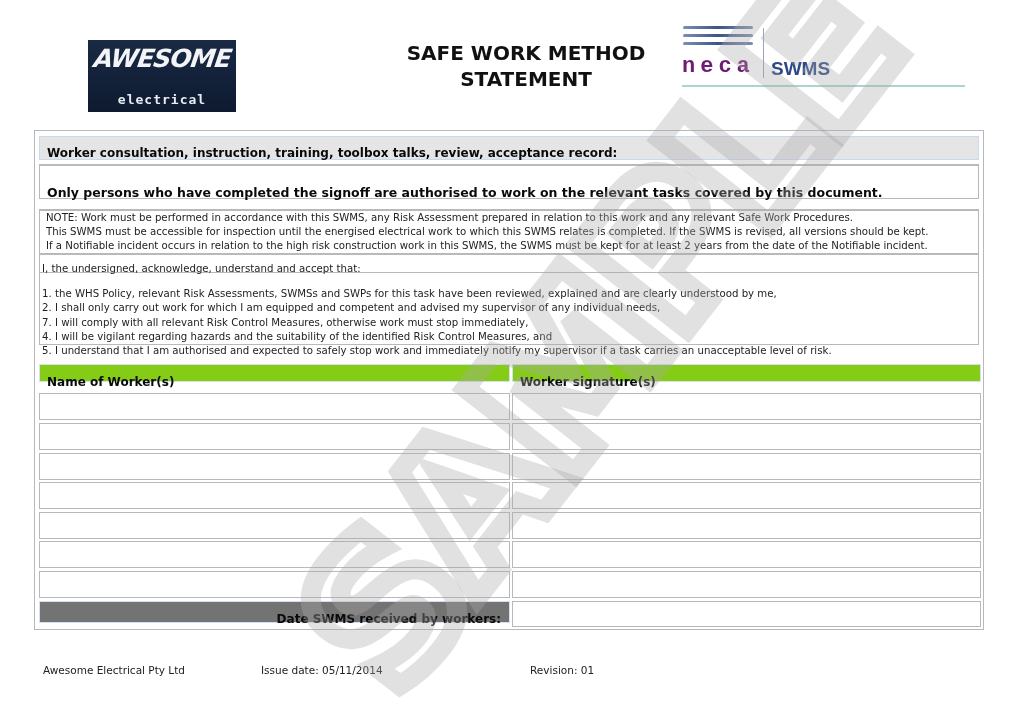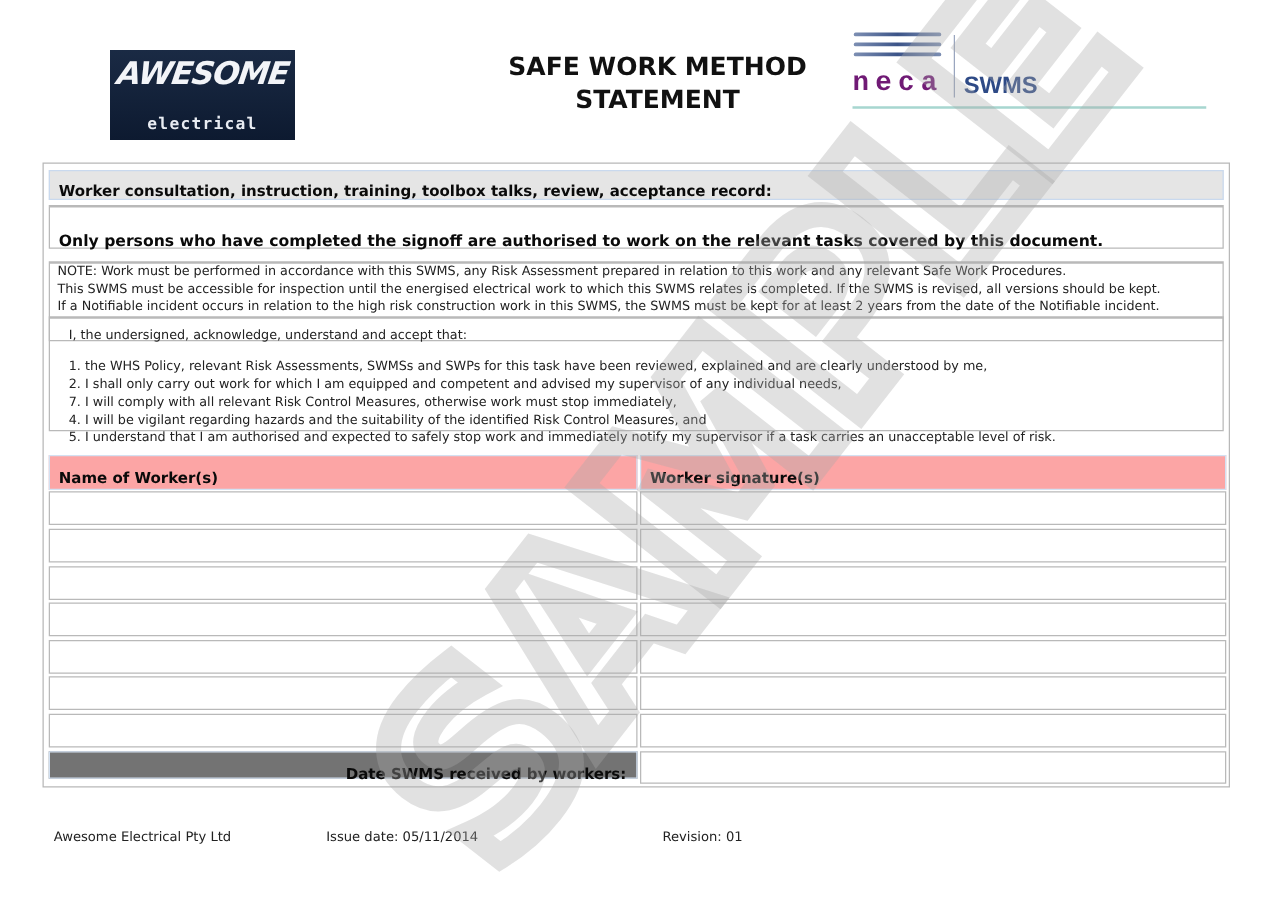--- a/index.html
+++ b/index.html
@@ -35,27 +35,27 @@
   .row { position: absolute; left: 4px; right: 4px; box-sizing: border-box; }
   .bar-blue { background: #e5e5e5; border: 1px solid #c9d9ee; }
   .cell { position: absolute; box-sizing: border-box; border: 1px solid #b9b9b9; background: #fff; }
   .txt-bold { font-family: "DejaVu Sans", sans-serif; font-weight: bold; font-size: 12px; color: #0a0a0a; }
   .txt-bold-lg { font-family: "DejaVu Sans", sans-serif; font-weight: bold; font-size: 12.5px; color: #0a0a0a; }
   .txt-small { font-family: "DejaVu Sans", sans-serif; font-size: 10.2px; color: #222; line-height: 14.2px; white-space: nowrap; }
 
   .hdr1 { top: 5px; height: 24px; padding: 5px 7px; }
   .hdr2 { top: 33px; height: 27px; padding: 16px 7px; border: 1px solid #b9b9b9; border-top-width: 2px; }
   .note { top: 78px; height: 64px; padding: 0 6px; border: 1px solid #b9b9b9; border-top-width: 2px; }
-  .ack  { top: 122px; height: 92px; padding: 7px 15px; border: 1px solid #b9b9b9; border-top-width: 2px; }
+  .ack  { top: 122px; height: 92px; padding: 7px 2px; border: 1px solid #b9b9b9; border-top-width: 2px; }
   .ack .gap { height: 11px; }
 
   .col-left { left: 4px; width: 471px; }
   .col-right { left: 477px; width: 469px; }
-  .th { position: absolute; top: 233px; height: 28px; padding: 6px 7px; box-sizing: border-box;
-        background: #fca5a5; border: 1px solid #d3e1f2; }
+  .th { position: absolute; top: 233px; height: 18px; padding: 6px 7px; box-sizing: border-box;
+        background: #84cc16; border: 1px solid #d3e1f2; }
   .sig-row { height: 27px; }
   .date-label { position: absolute; top: 470px; height: 22px; box-sizing: border-box; background: #737373;
                 border: 1px solid #d3e1f2; text-align: right; padding: 6px 8px; }
   .date-value { position: absolute; top: 470px; height: 26px; box-sizing: border-box; border: 1px solid #b9b9b9; background: #fff; }
 
   
   .watermark { position: absolute; left: 230px; top: 330px; width: 600px; text-align: center;
                font-family: "DejaVu Sans", sans-serif; font-weight: bold; font-size: 190px; letter-spacing: -6px;
                color: transparent; -webkit-text-stroke: 20px rgba(170,170,170,0.35);
                transform: rotate(-52deg); transform-origin: center center; pointer-events: none; z-index: 5; line-height: 1; }

